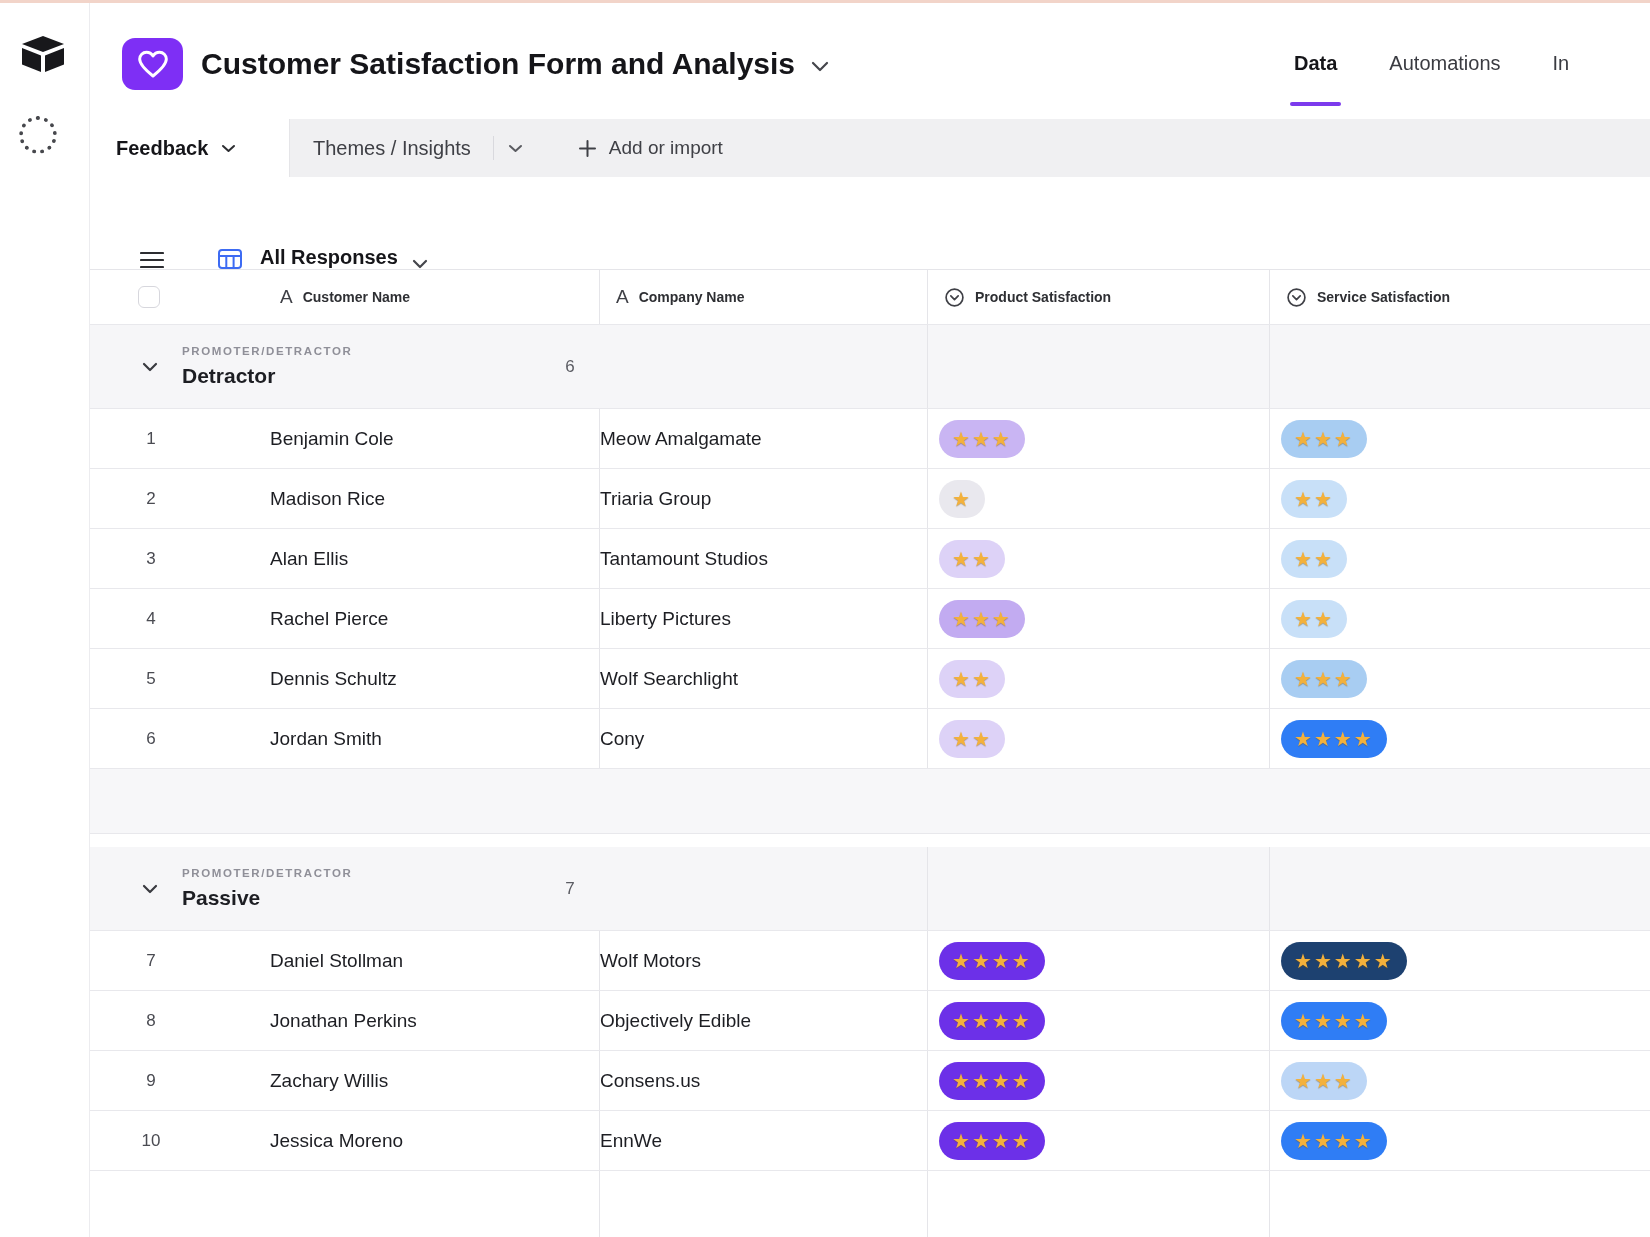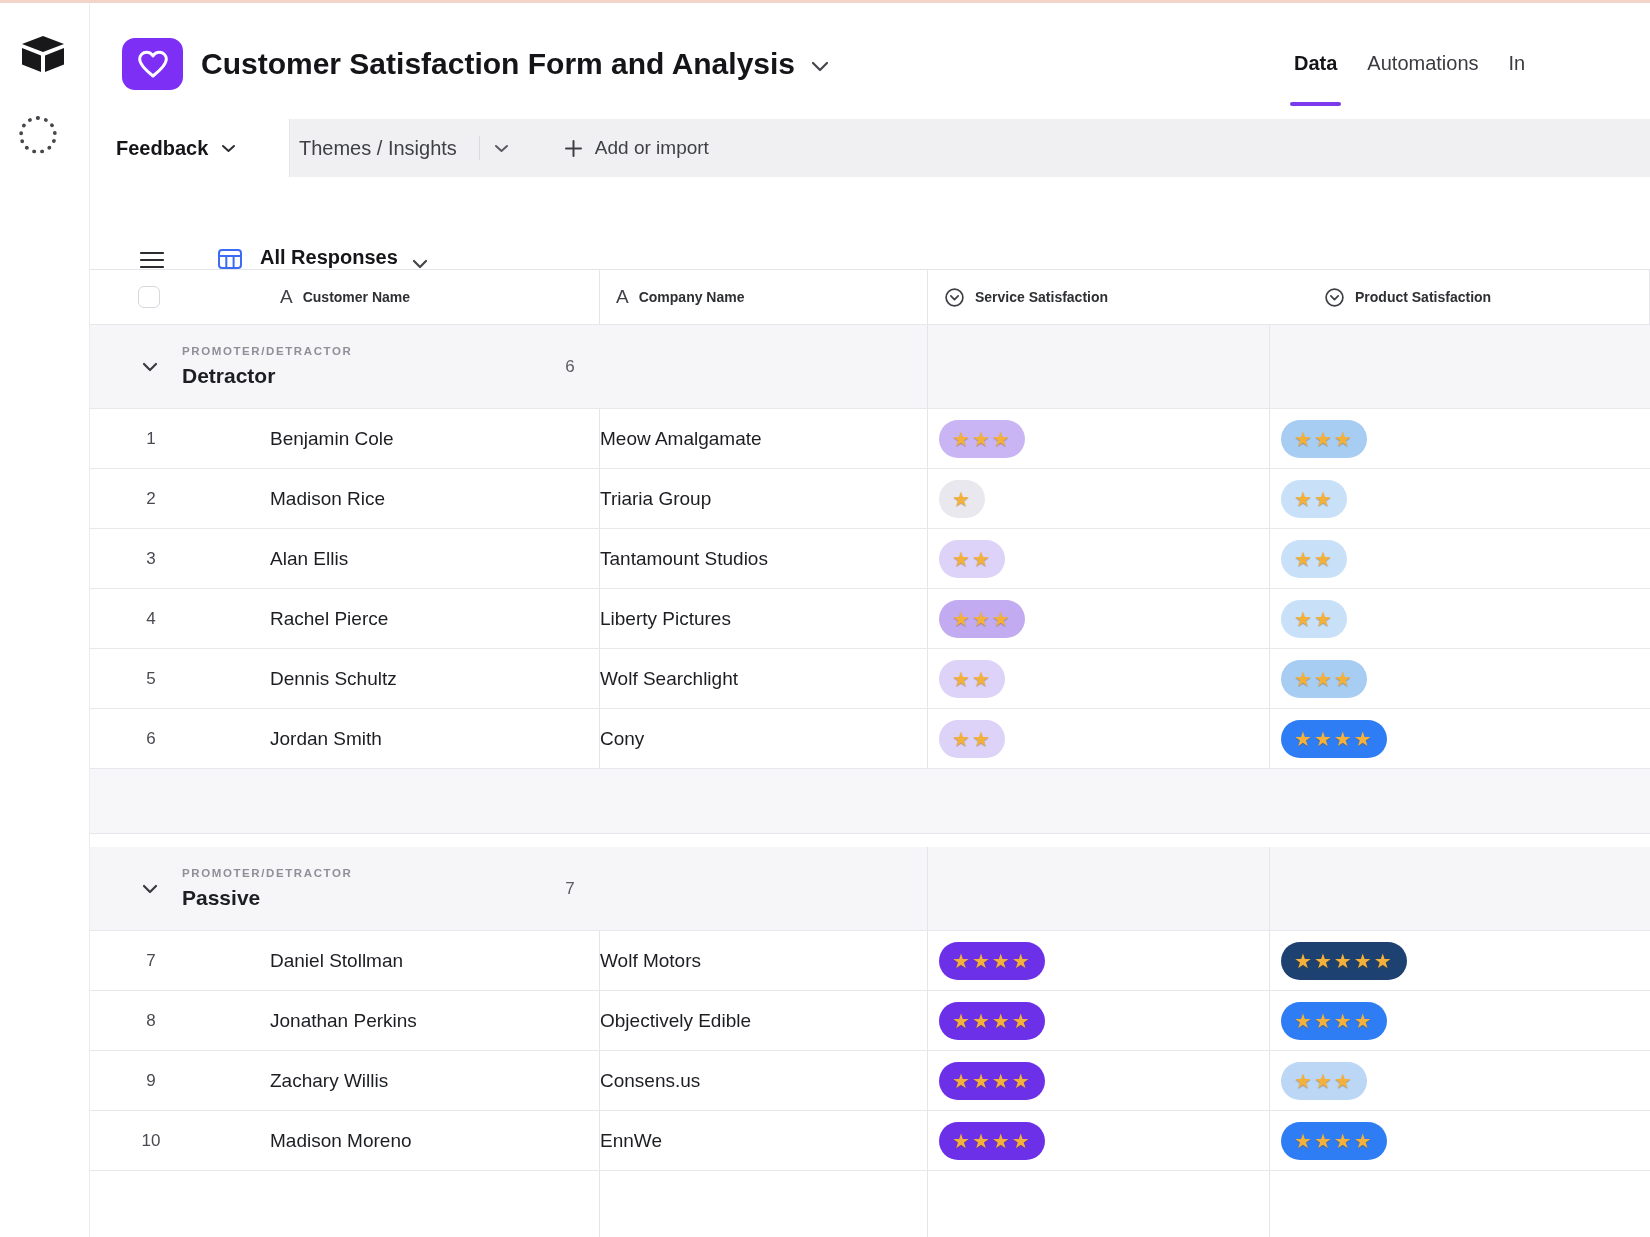--- a/index.html
+++ b/index.html
@@ -17,34 +17,34 @@
 
   
   .main{position:absolute;top:8px;left:90px;width:1560px;height:1237px;background:#fff}
 
   
   .app-header{position:relative;height:111px;display:flex;align-items:center;background:#fff}
   .app-icon{width:61px;height:52px;margin-left:32px;border-radius:13px;background:#7e2ff5;
     display:flex;align-items:center;justify-content:center;flex:0 0 auto}
   .page-title{margin-left:18px;font-size:30px;font-weight:700;color:#151519;white-space:nowrap}
   .title-chevron{margin-left:16px;margin-top:6px}
-  .hdr-nav{position:absolute;left:1200px;top:0;height:111px;display:flex;column-gap:22px}
+  .hdr-nav{position:absolute;left:1200px;top:0;height:111px;display:flex;column-gap:44px}
   .hnav-item{position:relative;height:111px;display:flex;align-items:center;font-size:20px;
     color:#3a3b41;padding:0 4px;cursor:pointer;white-space:nowrap}
   .hnav-item.active{color:#151519;font-weight:600}
   .hnav-item.active::after{content:"";position:absolute;left:0;right:0;bottom:13px;height:4px;
     border-radius:2px;background:#7c3aed}
   .hnav-clip{width:20px;overflow:hidden}
 
   
   .tab-bar{height:58px;background:#f0f0f2;display:flex;align-items:center}
   .tab-active{height:58px;width:200px;background:#fff;border-right:1px solid #e5e5e8;
     display:flex;align-items:center;padding-left:26px;gap:13px;cursor:pointer}
   .tab-active .tlabel{font-size:20px;font-weight:700;color:#151519}
-  .tab-plain{display:flex;align-items:center;margin-left:9px;cursor:pointer}
+  .tab-plain{display:flex;align-items:center;margin-left:23px;cursor:pointer}
   .tab-plain .tlabel{font-size:20px;color:#3f4046}
   .tab-divider{width:1px;height:24px;background:#d9d9de;margin-left:22px}
   .tab-plain .chev{margin-left:14px}
   .add-import{display:flex;align-items:center;gap:13px;margin-left:56px;cursor:pointer}
   .add-import .tlabel{font-size:19px;color:#3f4046}
 
   
   .view-bar{height:92px;background:#fff;display:flex;align-items:flex-end}
   .hamburger{margin-left:50px;cursor:pointer;display:flex}
   .grid-icon{margin-left:54px;display:flex}
@@ -174,33 +174,33 @@
           <span class="checkbox"></span>
           <span class="th-main">
             <span class="field-a">A</span>
             <span class="th-label">Customer Name</span>
           </span>
         </div>
         <div class="cell c2 th-pad">
           <span class="field-a">A</span>
           <span class="th-label">Company Name</span>
         </div>
+        <div class="cell c3 th-pad">
+          <svg width="21" height="21" viewBox="0 0 20 20">
+            <circle cx="10" cy="10" r="8" fill="none" stroke="#3f4046" stroke-width="1.6"></circle>
+            <path d="M6.5 8.5 L10 12 L13.5 8.5" fill="none" stroke="#3f4046" stroke-width="1.6" stroke-linecap="round" stroke-linejoin="round"></path>
+          </svg>
+          <span class="th-label">Product Satisfaction</span>
+        </div>
         <div class="cell c4 th-pad">
           <svg width="21" height="21" viewBox="0 0 20 20">
             <circle cx="10" cy="10" r="8" fill="none" stroke="#3f4046" stroke-width="1.6"></circle>
             <path d="M6.5 8.5 L10 12 L13.5 8.5" fill="none" stroke="#3f4046" stroke-width="1.6" stroke-linecap="round" stroke-linejoin="round"></path>
           </svg>
           <span class="th-label">Service Satisfaction</span>
-        </div>
-        <div class="cell c3 th-pad">
-          <svg width="21" height="21" viewBox="0 0 20 20">
-            <circle cx="10" cy="10" r="8" fill="none" stroke="#3f4046" stroke-width="1.6"></circle>
-            <path d="M6.5 8.5 L10 12 L13.5 8.5" fill="none" stroke="#3f4046" stroke-width="1.6" stroke-linecap="round" stroke-linejoin="round"></path>
-          </svg>
-          <span class="th-label">Product Satisfaction</span>
         </div>
       </div>
       <div id="table-body">
           <div class="grow">
             <div class="gc1">
               <span class="gchev">
                 <svg width="16" height="10" viewBox="0 0 16 10">
                   <path d="M2 2 L8 8 L14 2" fill="none" stroke="#3a3b40" stroke-width="2.2" stroke-linecap="round" stroke-linejoin="round"></path>
                 </svg>
               </span>
@@ -362,21 +362,21 @@
             <div class="cell c3">
               <div class="pill" style="background: rgb(108, 48, 232);">★★★★</div>
             </div>
             <div class="cell c4">
               <div class="pill" style="background: rgb(188, 214, 246);">★★★</div>
             </div>
           </div>
           <div class="trow">
             <div class="cell c1">
               <div class="rownum">10</div>
-              <div class="cust">Madison Moreno</div>
+              <div class="cust">Jessica Moreno</div>
             </div>
             <div class="cell c2">
               <div class="comp">EnnWe</div>
             </div>
             <div class="cell c3">
               <div class="pill" style="background: rgb(108, 48, 232);">★★★★</div>
             </div>
             <div class="cell c4">
               <div class="pill" style="background: rgb(47, 125, 245);">★★★★</div>
             </div>

